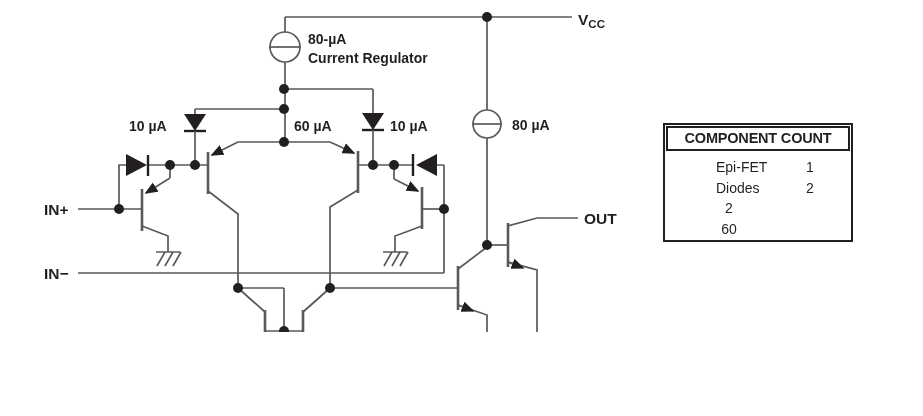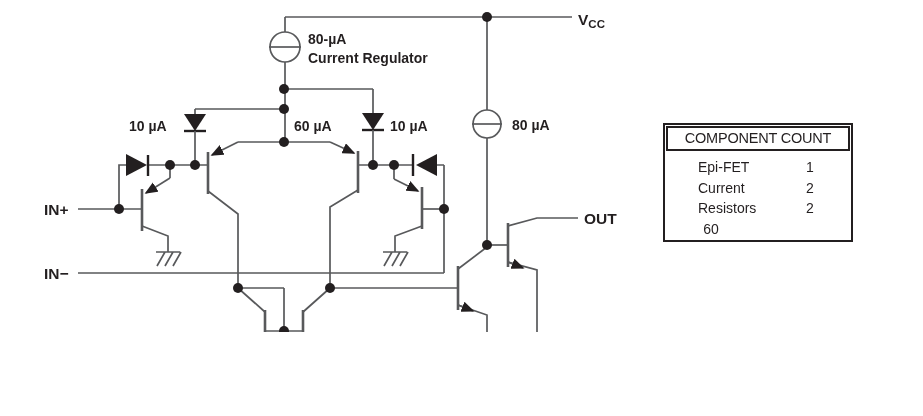--- a/index.html
+++ b/index.html
@@ -20,28 +20,28 @@
   .pin{font-size:15.5px}
   .cur{font-size:14px}
   .sub{font-size:11.5px}
   
   .cc-table{
     position:absolute;left:663px;top:123px;width:190px;height:119px;
     border:2px solid var(--ink);background:var(--bg);
   }
   .cc-header{
     margin:1px;border:2px solid var(--ink);
-    text-align:center;font-weight:normal;font-size:14.5px;
+    text-align:center;font-weight:bold;font-size:14.5px;
     padding:2px 0 3px 0;color:var(--ink);
     letter-spacing:-0.2px;
   }
   .cc-body{padding-top:5px}
   .cc-row{
     display:flex;align-items:center;
-    padding-left:33px;padding-right:28px;
+    padding-left:51px;padding-right:28px;
     height:20.5px;font-size:14px;color:var(--ink);
   }
   .cc-label{flex:1;text-align:left}
   .cc-value{width:26px;text-align:center}
 </style>
 </head>
 <body>
 
 <div class="stage">
 
@@ -218,25 +218,24 @@
   </svg>
 
   <div class="cc-table">
     <div class="cc-header">COMPONENT COUNT</div>
     <div class="cc-body">
       <div class="cc-row">
         <span class="cc-label">Epi-FET</span>
         <span class="cc-value">1</span>
       </div>
       <div class="cc-row">
-        <span class="cc-label">Current</span>
+        <span class="cc-label">Diodes</span>
         <span class="cc-value">2</span>
       </div>
       <div class="cc-row">
-        <span class="cc-label">Resistors</span>
         <span class="cc-value">2</span>
       </div>
       <div class="cc-row">
         <span class="cc-value">60</span>
       </div>
     </div>
   </div>
 
 </div>
 

